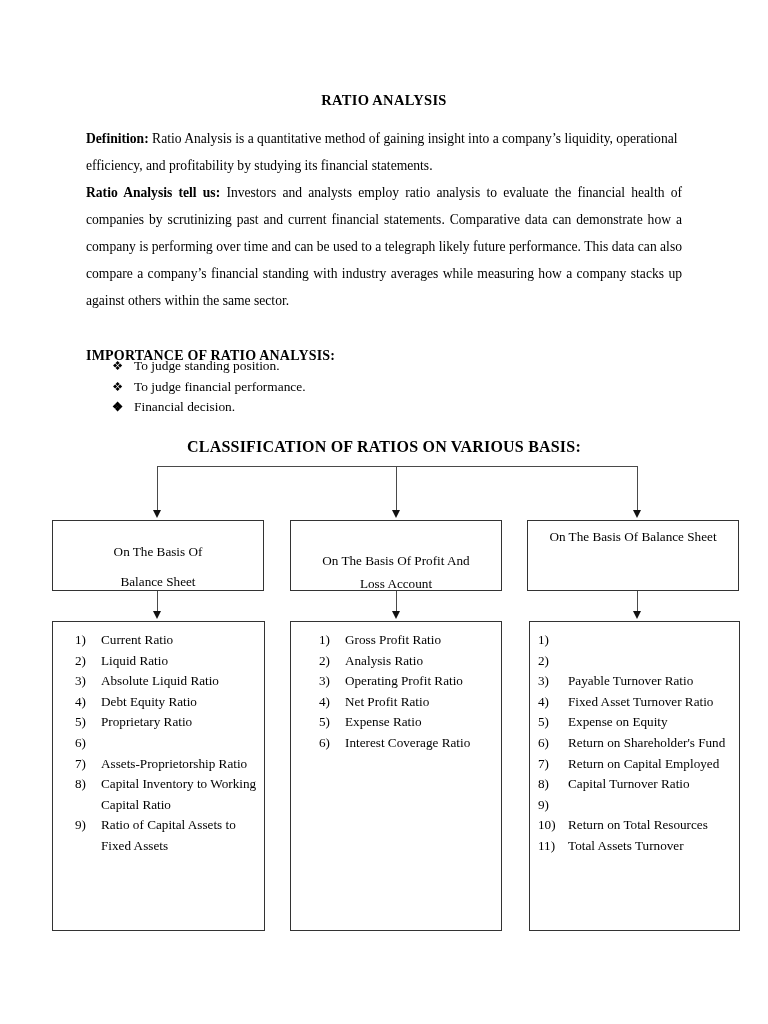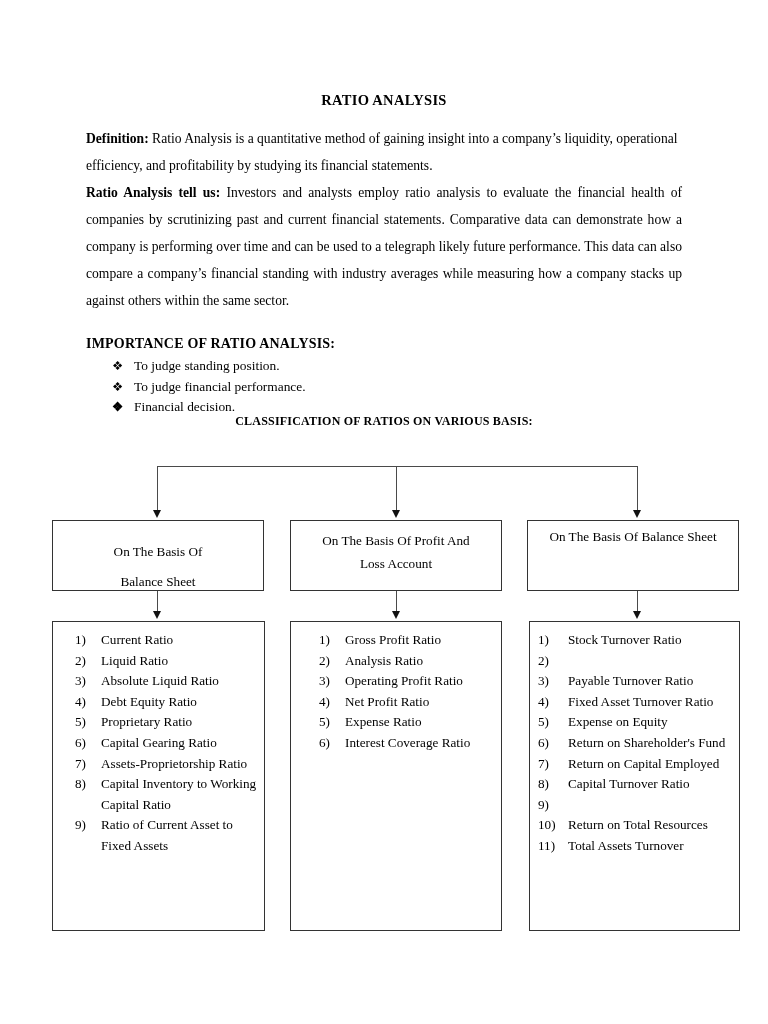--- a/index.html
+++ b/index.html
@@ -49,21 +49,21 @@
   #para-tellus    { top: 179px; }
 
   
   .section-heading {
     position: absolute;
     left: 86px;
     font-size: 14px;
     font-weight: bold;
     letter-spacing: 0.2px;
   }
-  #importance-heading { top: 336px; }
+  #importance-heading { top: 348px; }
 
   .bullet-list {
     position: absolute;
     left: 112px;
     top: 356px;
     margin: 0;
     padding: 0;
     list-style: none;
   }
   .bullet-list li {
@@ -77,24 +77,24 @@
     display: inline-block;
     width: 22px;
     font-size: 12.5px;
     line-height: 20.5px;
   }
   .bullet-glyph.solid { font-weight: bold; }
 
   
   #classification-heading {
     position: absolute;
-    left: 0; top: 414px;
+    left: 0; top: 438px;
     width: 768px;
     text-align: center;
-    font-size: 12px;
+    font-size: 16px;
     font-weight: bold;
     letter-spacing: 0.2px;
   }
 
   
   .connector-bar {
     position: absolute;
     left: 157px;
     top: 466px;
     width: 481px;
@@ -145,21 +145,21 @@
     box-sizing: border-box;
     text-align: center;
     font-size: 13.2px;
     padding-top: 16px;
     line-height: 30px;
   }
   #head-box-1 { left: 52px;  top: 520px; width: 212px; height: 71px; }
   #head-box-2 { left: 290px; top: 520px; width: 212px; height: 71px; }
   #head-box-3 { left: 527px; top: 520px; width: 212px; height: 71px;
                 line-height: 23px; padding-top: 4px; }
-  #head-box-2 { line-height: 23px; padding-top: 8px; }
+  #head-box-2 { line-height: 23px; padding-top: 28px; }
 
   .list-box {
     position: absolute;
     border: 1px solid #333333;
     box-sizing: border-box;
     top: 621px;
     height: 310px;
   }
   #list-box-1 { left: 52px;  width: 213px; }
   #list-box-2 { left: 290px; width: 212px; }
@@ -268,33 +268,32 @@
         <li>
           <span class="num">4)</span>
           <span class="txt">Debt Equity Ratio</span>
         </li>
         <li>
           <span class="num">5)</span>
           <span class="txt">Proprietary Ratio</span>
         </li>
         <li>
           <span class="num">6)</span>
-          <span class="txt">Capital Gearing Ratio</span>
         </li>
         <li>
           <span class="num">7)</span>
           <span class="txt">Assets-Proprietorship Ratio</span>
         </li>
         <li>
           <span class="num">8)</span>
           <span class="txt">Capital Inventory to Working Capital Ratio</span>
         </li>
         <li>
           <span class="num">9)</span>
-          <span class="txt">Ratio of Current Asset to Fixed Assets</span>
+          <span class="txt">Ratio of Capital Assets to Fixed Assets</span>
         </li>
       </ol>
   </div>
   <div class="list-box" id="list-box-2">
     <ol class="ratio-list">
         <li>
           <span class="num">1)</span>
           <span class="txt">Gross Profit Ratio</span>
         </li>
         <li>
@@ -316,21 +315,20 @@
         <li>
           <span class="num">6)</span>
           <span class="txt">Interest Coverage Ratio</span>
         </li>
       </ol>
   </div>
   <div class="list-box" id="list-box-3">
     <ol class="ratio-list">
         <li>
           <span class="num">1)</span>
-          <span class="txt">Stock Turnover Ratio</span>
         </li>
         <li>
           <span class="num">2)</span>
         </li>
         <li>
           <span class="num">3)</span>
           <span class="txt">Payable Turnover Ratio</span>
         </li>
         <li>
           <span class="num">4)</span>

